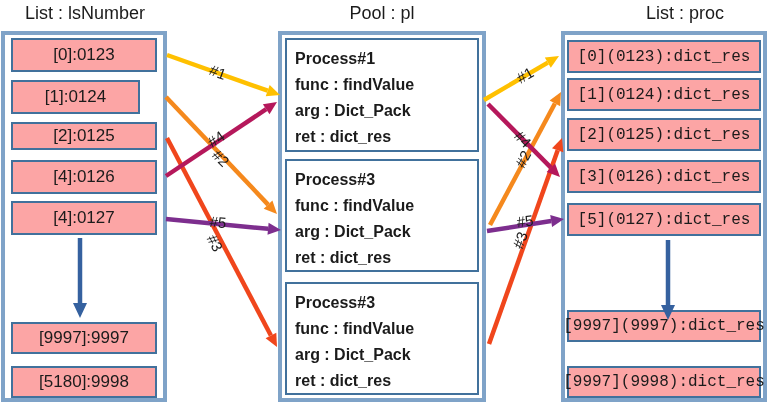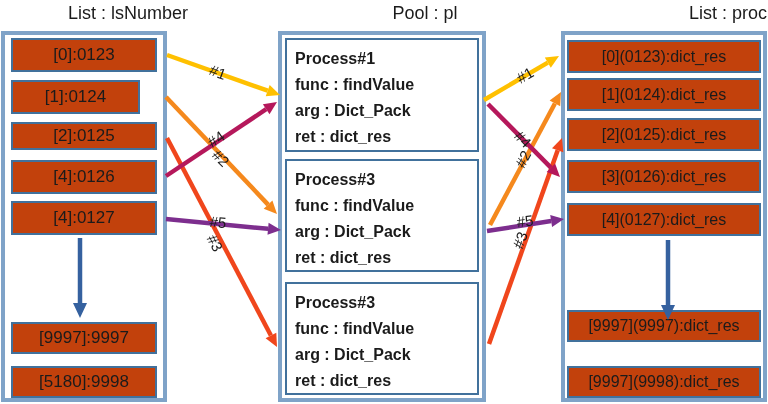--- a/index.html
+++ b/index.html
@@ -4,33 +4,33 @@
 <style>
   html,body{margin:0;padding:0;background:#ffffff;}
   .stage{
     position:relative;width:768px;height:404px;overflow:hidden;
     background:var(--bg,#ffffff);
     font-family:"Liberation Sans",sans-serif;
     color:var(--text,#1b1b1b);
   }
   .diagram-title{
     position:absolute;top:3px;transform:translateX(-50%);
-    font-size:18px;white-space:nowrap;z-index:5;margin-left:43px;
+    font-size:18px;white-space:nowrap;z-index:5;
   }
   .container{
     position:absolute;box-sizing:border-box;background:#ffffff;
     border:4px solid var(--cborder,#7fa3c8);z-index:1;
   }
   .cell{
-    position:absolute;box-sizing:border-box;background:#c2410c;
+    position:absolute;box-sizing:border-box;background:#fca5a5;
     border:2px solid var(--iborder,#41719c);
     display:flex;align-items:center;justify-content:center;
     font-size:17px;white-space:nowrap;z-index:2;
   }
-  .cell.small{font-size:16px;}
+  .cell.small{font-size:16px;font-family:Liberation Mono, monospace;}
   .process{
     position:absolute;box-sizing:border-box;background:#ffffff;
     border:2px solid var(--iborder,#41719c);
     padding:6px 0 0 8px;font-size:16px;line-height:26px;z-index:2;
   }
   .process div{white-space:nowrap;font-weight:bold;}
   #arrow-layer{position:absolute;left:0;top:0;z-index:3;pointer-events:none;}
   .arrow-label{
     position:absolute;font-size:15px;white-space:nowrap;z-index:4;
     transform:translate(-50%,-50%) rotate(var(--r,0deg));
@@ -73,21 +73,21 @@
     <div>Process#3</div>
     <div>func : findValue</div>
     <div>arg : Dict_Pack</div>
     <div>ret : dict_res</div>
   </div>
 
   <div class="cell small" style="left:567px;top:40px;width:194px;height:33px">[0](0123):dict_res</div>
   <div class="cell small" style="left:567px;top:78px;width:194px;height:33px">[1](0124):dict_res</div>
   <div class="cell small" style="left:567px;top:118px;width:194px;height:33px">[2](0125):dict_res</div>
   <div class="cell small" style="left:567px;top:160px;width:194px;height:33px">[3](0126):dict_res</div>
-  <div class="cell small" style="left:567px;top:203px;width:194px;height:33px">[4](0127):dict_res</div>
+  <div class="cell small" style="left:567px;top:203px;width:194px;height:33px">[5](0127):dict_res</div>
   <div class="cell small" style="left:567px;top:310px;width:194px;height:32px">[9997](9997):dict_res</div>
   <div class="cell small" style="left:567px;top:366px;width:194px;height:32px">[9997](9998):dict_res</div>
 
   <svg id="arrow-layer" width="768" height="404" viewBox="0 0 768 404">
       <line x1="167" y1="55" x2="267.7" y2="90.7" style="stroke:#FFC000" stroke-width="4.5"></line>
       <polygon points="280,95 265.7,96.3 269.7,85.0" style="fill:#FFC000"></polygon>
       <line x1="166" y1="97" x2="268.1" y2="204.6" style="stroke:#F5891D" stroke-width="4.5"></line>
       <polygon points="277,214 263.7,208.7 272.4,200.4" style="fill:#F5891D"></polygon>
       <line x1="167" y1="138" x2="270.9" y2="335.5" style="stroke:#F0461C" stroke-width="4.5"></line>
       <polygon points="277,347 265.6,338.3 276.3,332.7" style="fill:#F0461C"></polygon>

